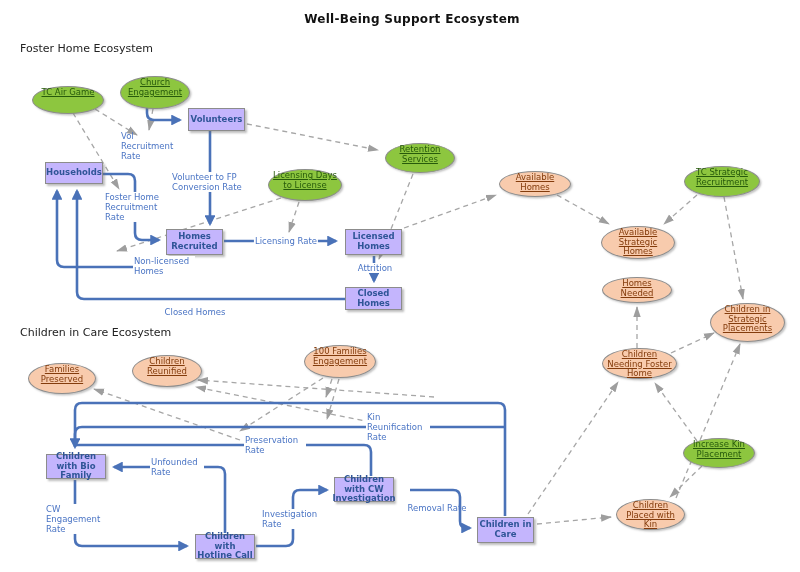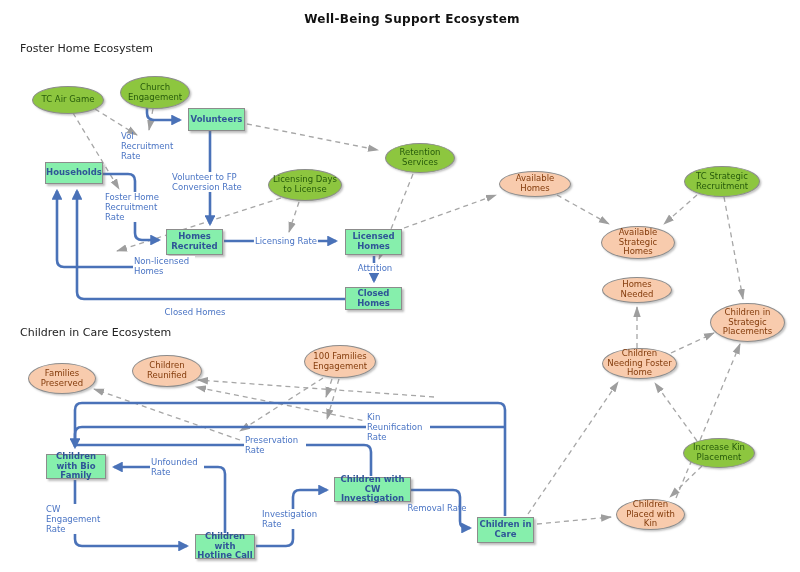--- a/index.html
+++ b/index.html
@@ -2,28 +2,28 @@
 <html><head>
 <meta charset="utf-8">
 <style>
   html,body{margin:0;padding:0;background:#fff;}
   #canvas{position:relative;width:800px;height:572px;background:#fff;overflow:hidden;
           font-family:"DejaVu Sans", sans-serif;}
   #wires{position:absolute;left:0;top:0;}
   .title{position:absolute;left:412px;top:12px;transform:translateX(-50%);
          font-size:12px;font-weight:bold;color:#111;white-space:nowrap;letter-spacing:.3px;}
   .section-label{position:absolute;font-size:11px;color:#222;white-space:nowrap;}
-  .stock{position:absolute;background:#86efac;border:1.6px solid #8C8C8C;
+  .stock{position:absolute;background:#c4b5fd;border:1.6px solid #8C8C8C;
          box-shadow:1.5px 1.5px 2px rgba(110,110,110,.45);
          color:#2F5597;font-size:8.5px;font-weight:600;line-height:1.15;
          display:flex;align-items:center;justify-content:center;text-align:center;box-sizing:border-box;}
   .ell{position:absolute;border-radius:50%;border:1.5px solid #8C8C8C;
        box-shadow:1.5px 1.5px 2px rgba(110,110,110,.4);
-       display:flex;align-items:center;justify-content:center;text-align:center;
-       font-size:8.5px;line-height:1.12;box-sizing:border-box;padding:1px 3px;}
+       display:flex;align-items:flex-start;justify-content:center;text-align:center;
+       font-size:8.5px;line-height:1.12;box-sizing:border-box;padding:1px 3px;text-decoration:underline;}
   .green{background:#8DC63F;color:#275B0B;}
   .orange{background:#F8CBAD;color:#843C0C;}
   .flabel{position:absolute;transform:translate(-50%,-50%);color:#4A74C4;
           font-size:8.5px;line-height:1.18;text-align:left;}
   .wbg{background:#fff;padding:0 1px;}
   .nw{white-space:nowrap;}
 </style>
 </head>
 <body>
 
@@ -149,21 +149,21 @@
     </div>
   <div class="stock" style="left:345px;top:287px;width:57px;height:23px">
       <span>Closed Homes</span>
     </div>
   <div class="stock" style="left:46px;top:454px;width:60px;height:25px">
       <span>Children with Bio Family</span>
     </div>
   <div class="stock" style="left:195px;top:534px;width:60px;height:25px">
       <span>Children with Hotline Call</span>
     </div>
-  <div class="stock" style="left:334px;top:477px;width:77px;height:25px">
+  <div class="stock" style="left:334px;top:477px;width:60px;height:25px">
       <span>Children with CW Investigation</span>
     </div>
   <div class="stock" style="left:477px;top:517px;width:57px;height:26px">
       <span>Children in Care</span>
     </div>
 
   <div class="flabel" style="left:150px;top:146px;width:58px">Vol Recruitment Rate</div>
   <div class="flabel wbg" style="left:207px;top:182px;width:70px">Volunteer to FP Conversion Rate</div>
   <div class="flabel wbg" style="left:135px;top:207px;width:60px">Foster Home Recruitment Rate</div>
   <div class="flabel wbg" style="left:164px;top:266px;width:60px">Non-licensed Homes</div>

